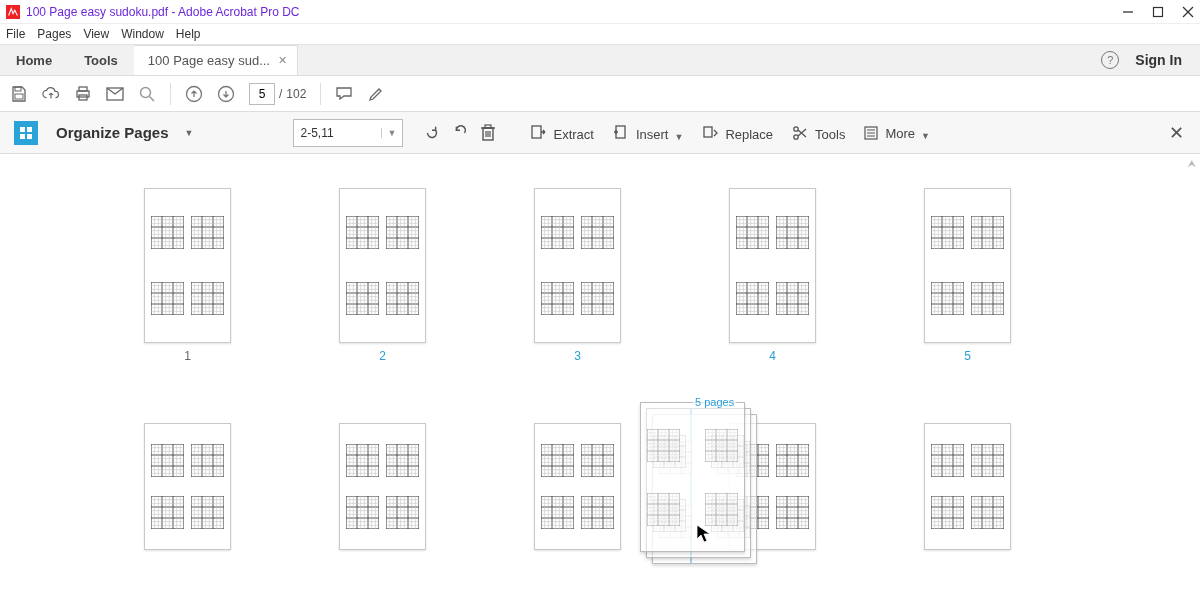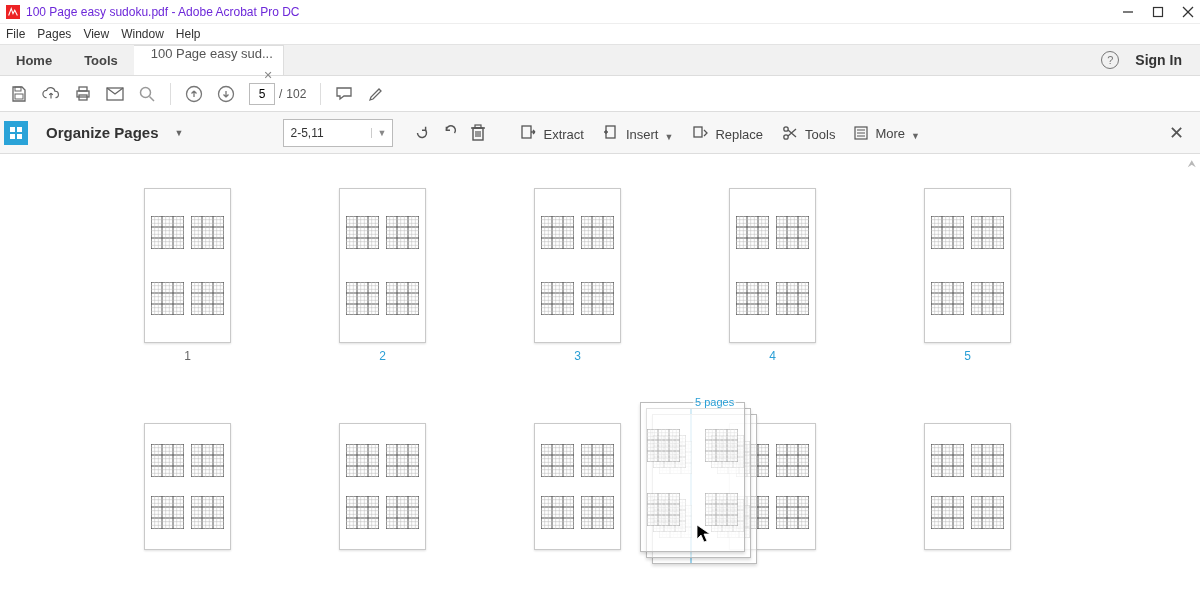--- a/index.html
+++ b/index.html
@@ -9,34 +9,34 @@
 .titlebar .logo { width: 14px; height: 14px; margin-right: 6px; }
 .titlebar .title { flex: 1; font-size: 12px; color: #6d28d9; }
 .titlebar .win-controls { display: flex; gap: 18px; align-items: center; }
 .titlebar .win-controls span { width: 12px; display: inline-flex; justify-content: center; }
 
 .menubar { height: 20px; display: flex; align-items: center; padding: 0 6px; gap: 12px; font-size: 12px; color: #333; }
 .menubar span { cursor: default; }
 
 .tabbar { height: 32px; background: #f1f1f1; border-top: 1px solid #e3e3e3; border-bottom: 1px solid #ddd; display: flex; align-items: stretch; }
 .tabbar .tab-home, .tabbar .tab-tools { padding: 0 16px; display: flex; align-items: center; font-size: 13px; font-weight: 600; color: #444; }
-.tabbar .tab-doc { background: #fff; border-top: 1px solid #ddd; border-right: 1px solid #ddd; display: flex; align-items: flex-end; padding: 0 10px 0 14px; font-size: 13px; color: #555; gap: 8px; min-width: 150px; flex-direction: column; }
+.tabbar .tab-doc { background: #fff; border-top: 1px solid #ddd; border-right: 1px solid #ddd; display: flex; align-items: center; padding: 0 10px 0 14px; font-size: 13px; color: #555; gap: 8px; min-width: 150px; }
 .tabbar .tab-doc .close { color: #888; font-size: 11px; }
 .tabbar .flex-spacer { flex: 1; }
 .tabbar .right-tools { display: flex; align-items: center; gap: 16px; padding-right: 18px; font-size: 14px; color: #333; }
 .help-circle { width: 18px; height: 18px; border: 1.5px solid #777; border-radius: 50%; display: inline-flex; align-items: center; justify-content: center; font-size: 11px; color: #777; }
 
 .toolbar { height: 36px; border-bottom: 1px solid #ddd; display: flex; align-items: center; padding: 0 10px; gap: 14px; color: #555; }
 .toolbar .sep { width: 1px; height: 22px; background: #ddd; }
 .toolbar .page-box { display: flex; align-items: center; gap: 4px; font-size: 12px; color: #555; }
 .toolbar .page-box input { width: 26px; height: 22px; text-align: center; border: 1px solid #bbb; font-size: 12px; }
 .toolbar svg, .sub-toolbar svg { display: block; }
 .ico { width: 18px; height: 18px; display: inline-flex; align-items: center; justify-content: center; }
 
-.sub-toolbar { height: 42px; background: #f7f7f7; border-bottom: 1px solid #ddd; display: flex; align-items: center; padding: 0 4px; gap: 10px; position: relative; }
+.sub-toolbar { height: 42px; background: #f7f7f7; border-bottom: 1px solid #ddd; display: flex; align-items: center; padding: 0 14px; gap: 10px; position: relative; }
 .sub-toolbar .panel-tag { width: 24px; height: 24px; background: #2aa3d8; margin-right: 8px; display: inline-flex; align-items: center; justify-content: center; }
 .sub-toolbar .panel-title { font-size: 15px; font-weight: 600; color: #333; margin-right: 6px; }
 .sub-toolbar .drop-arrow { color: #666; font-size: 9px; }
 .sub-toolbar .range-input { width: 110px; height: 28px; border: 1px solid #bbb; background: #fff; display: flex; align-items: center; padding: 0 6px; font-size: 12px; justify-content: space-between; margin-left: 90px; }
 .sub-toolbar .range-input .dd { color: #888; font-size: 9px; border-left: 1px solid #ccc; padding-left: 6px; }
 .sub-toolbar .tbtn { display: flex; align-items: flex-end; gap: 6px; font-size: 13px; color: #444; padding: 0 4px; }
 .sub-toolbar .close-x { position: absolute; right: 16px; font-size: 18px; color: #555; }
 
 .workspace { position: relative; background: #fff; height: calc(590px - 24px - 20px - 32px - 36px - 42px); overflow: hidden; }
 .scroll-up { position: absolute; top: 4px; right: 4px; color: #b8b8b8; font-size: 10px; }

